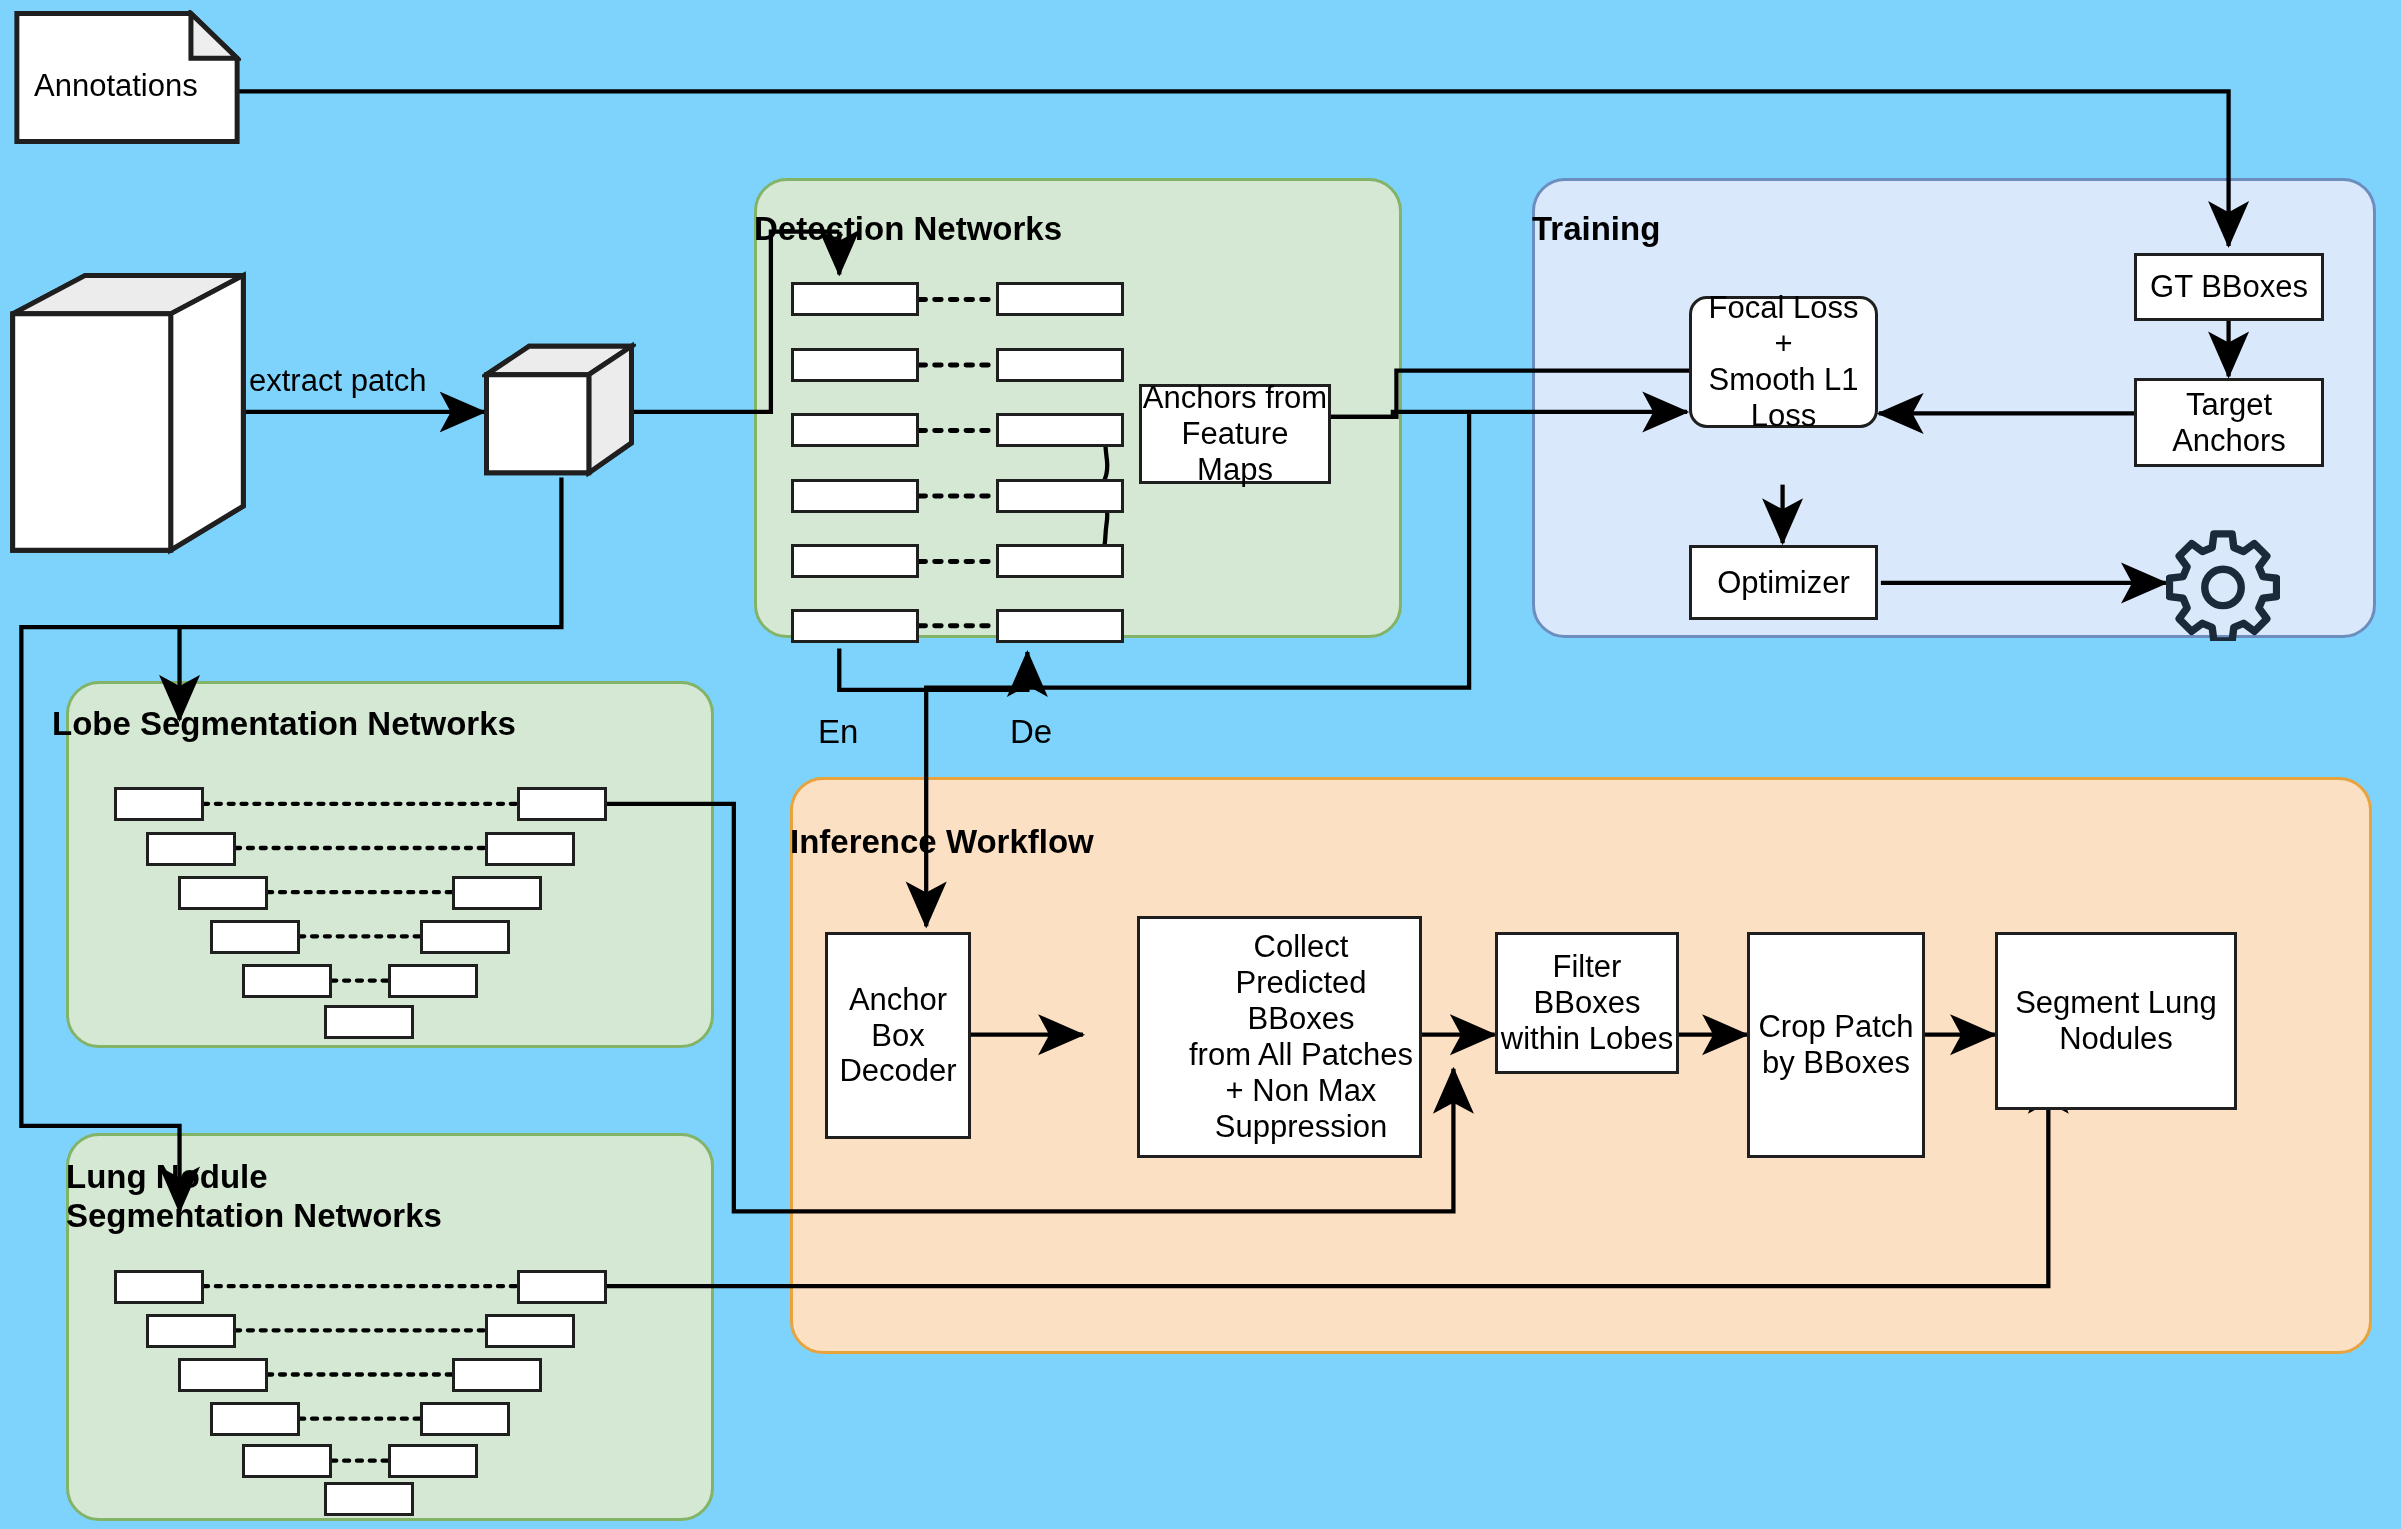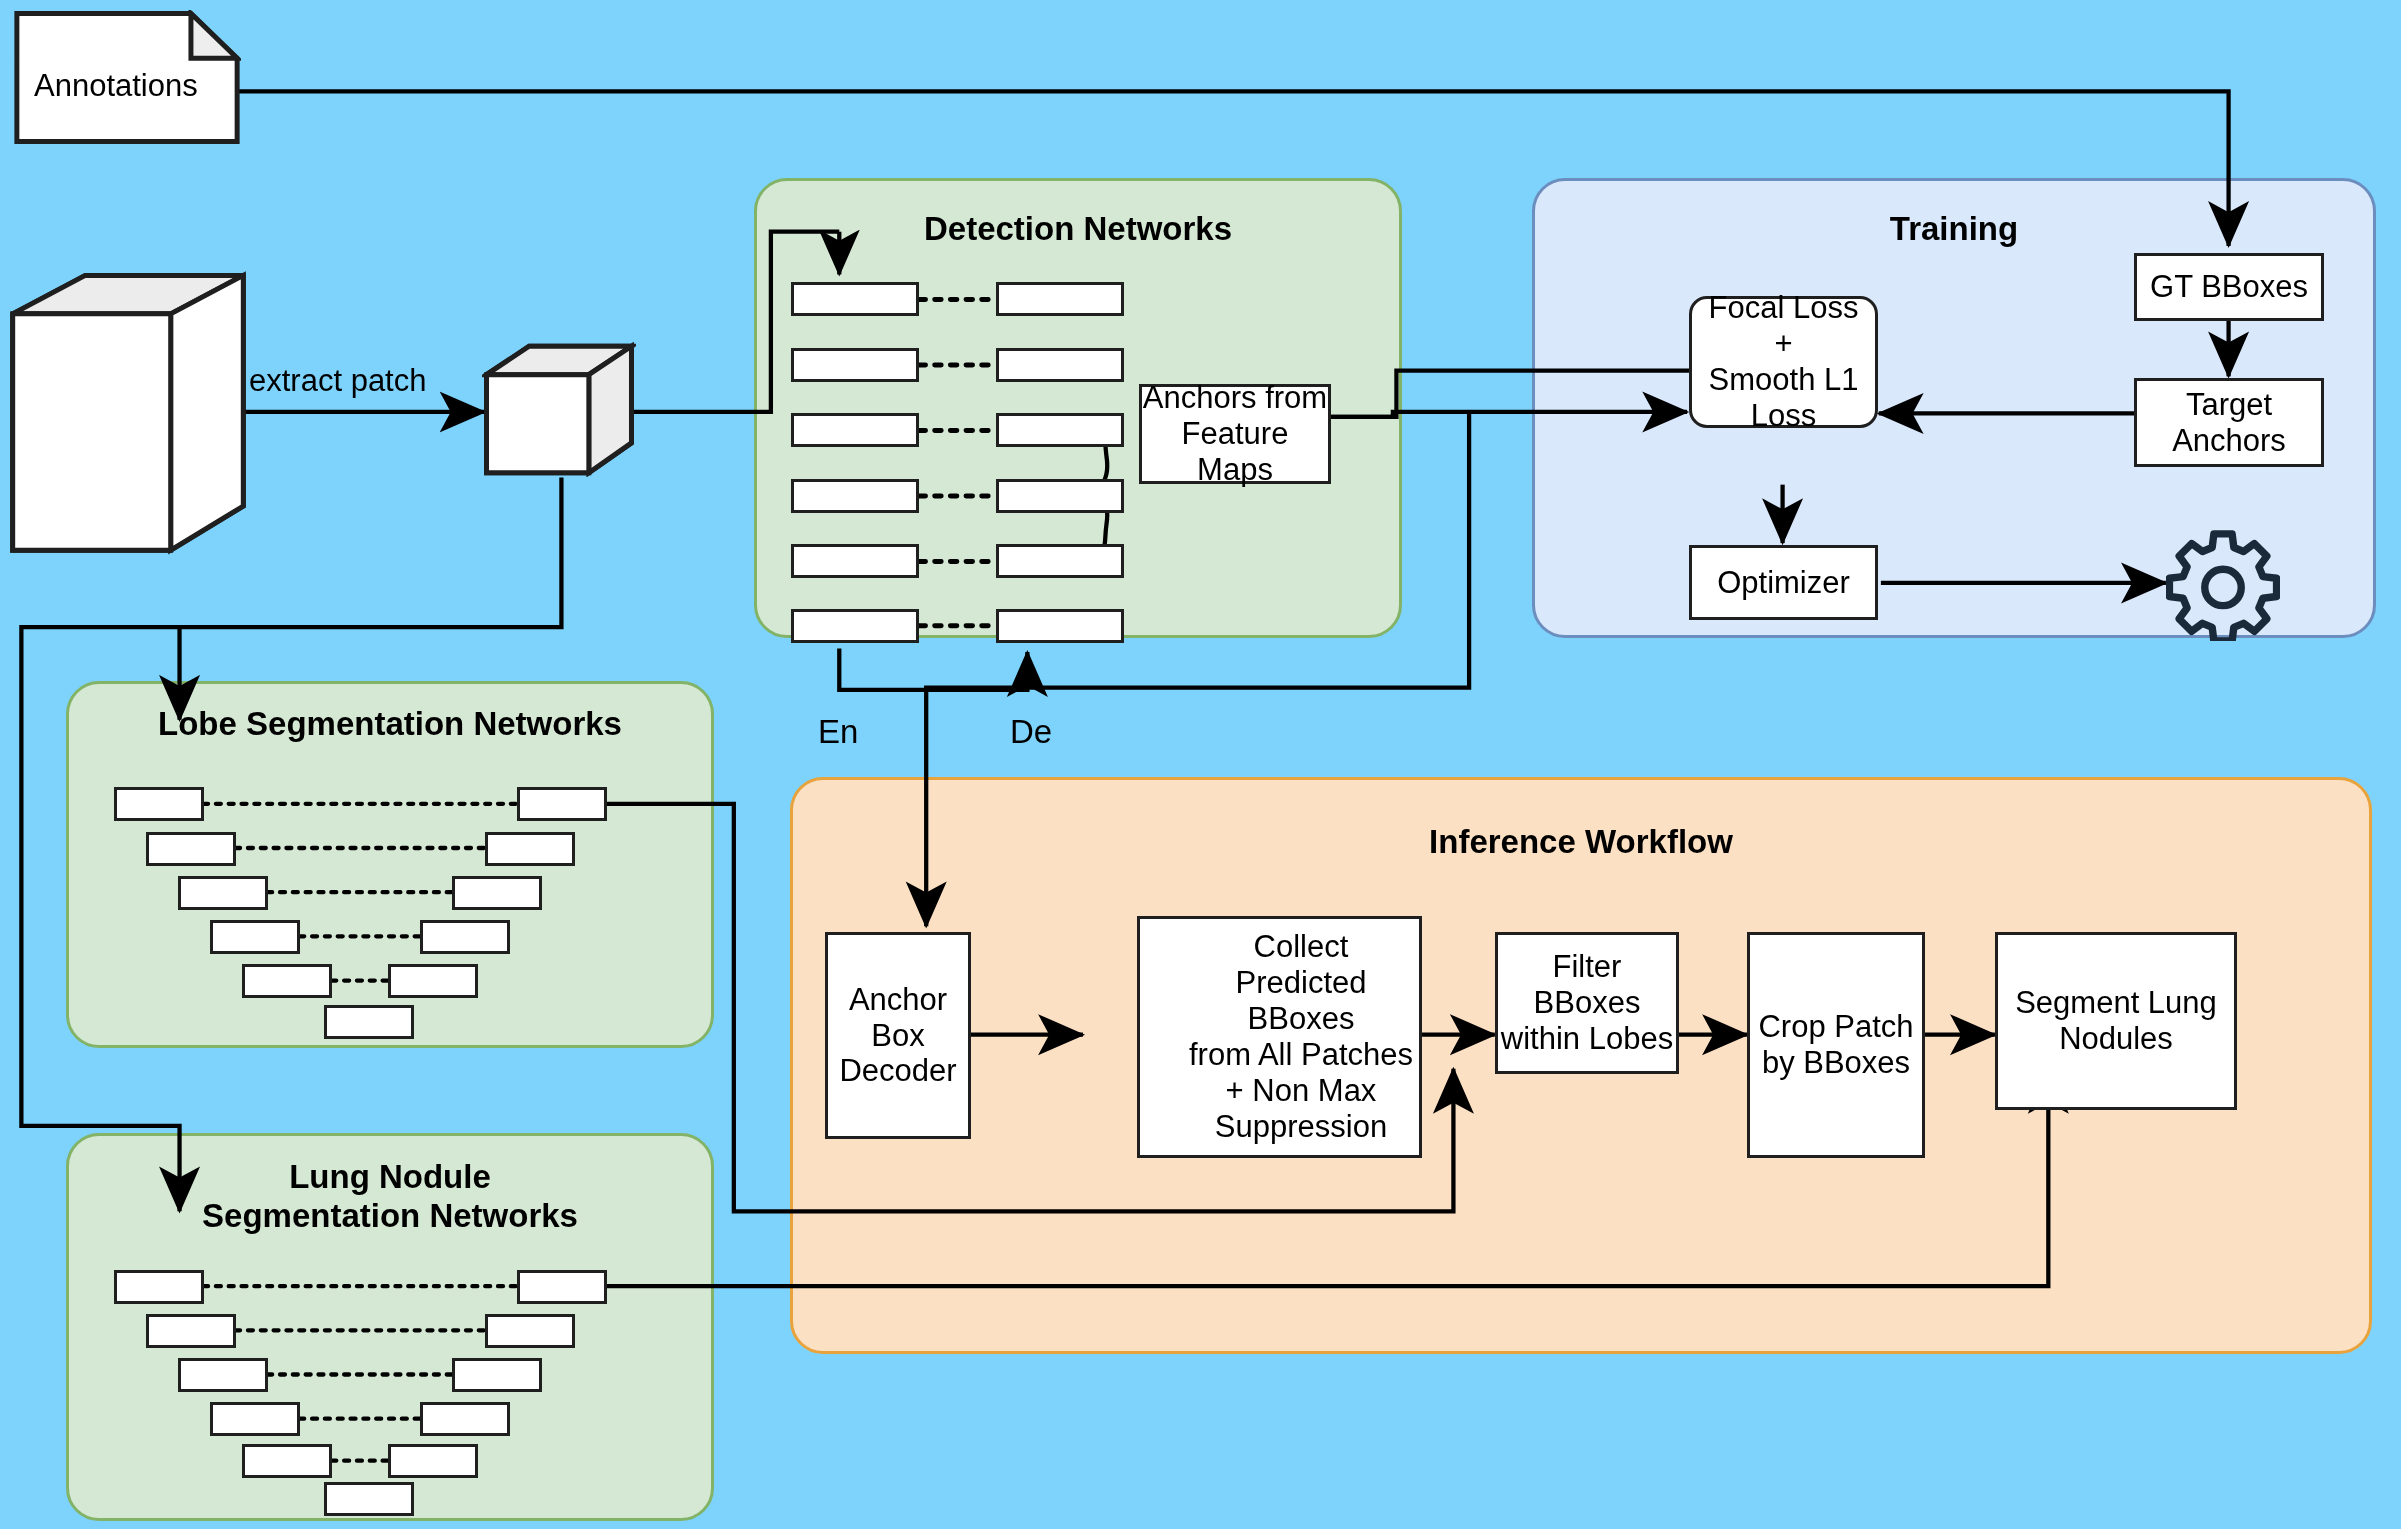--- a/index.html
+++ b/index.html
@@ -2,21 +2,21 @@
 <html style="font-size:11.4px"><head>
 <meta charset="utf-8">
 <style>
   html,body{margin:0;padding:0;background:#ffffff;}
   body{font-family:"Liberation Sans", sans-serif;}
   #canvas{position:relative;width:2401px;height:1530px;background:#7dd3fc;overflow:hidden;}
   svg.layer{position:absolute;left:0;top:0;width:2401px;height:1530px;}
 
   .region{position:absolute;border-radius:33px;box-sizing:border-box;}
   .region-title{
-    position:absolute;width:100%;text-align:center;font-weight:bold;
+    position:absolute;width:100%;font-weight:bold;
     color:#000;letter-spacing:0px;
   }
 
   .nodebox{
     position:absolute;box-sizing:border-box;background:#ffffff;
     border:3.6px solid #1f1f1f;display:flex;align-items:center;justify-content:center;
     text-align:center;color:#000;line-height:1.16;
   }
   .nodebox span{display:block;white-space:pre-line;}
 
@@ -199,21 +199,21 @@
     <path d="M150,46 L210,6 L210,142 L150,184 Z" fill="#ececec" stroke="#1f1f1f" stroke-width="7"></path>
     <path d="M6,46 L150,46 L150,184 L6,184 Z" fill="#ffffff" stroke="#1f1f1f" stroke-width="7"></path>
   </svg>
 
   <div class="plainlabel" style="left:249px;top:363px;font-size:31px;">extract patch</div>
 
   <div class="region-title" style="left:754px;top:210px;width:648px;font-size:33px;">Detection Networks</div>
 
   <div class="region-title" style="left:1532px;top:210px;width:844px;font-size:33px;">Training</div>
 
-  <div class="region-title" style="left:66px;top:705px;width:648px;font-size:33px;">Lobe Segmentation Networks</div>
+  <div class="region-title" style="left:52px;top:705px;width:648px;font-size:33px;">Lobe Segmentation Networks</div>
 
   <div class="region-title" style="left:790px;top:823px;width:1582px;font-size:33px;">Inference Workflow</div>
 
   <div class="region-title" style="left:66px;top:1158px;width:648px;font-size:33px;white-space:pre-line;line-height:1.18;">Lung Nodule
 Segmentation Networks</div>
 
   <div class="plainlabel" style="left:818px;top:713px;font-size:33px;">En</div>
 
   <div class="plainlabel" style="left:1010px;top:713px;font-size:33px;">De</div>
 

